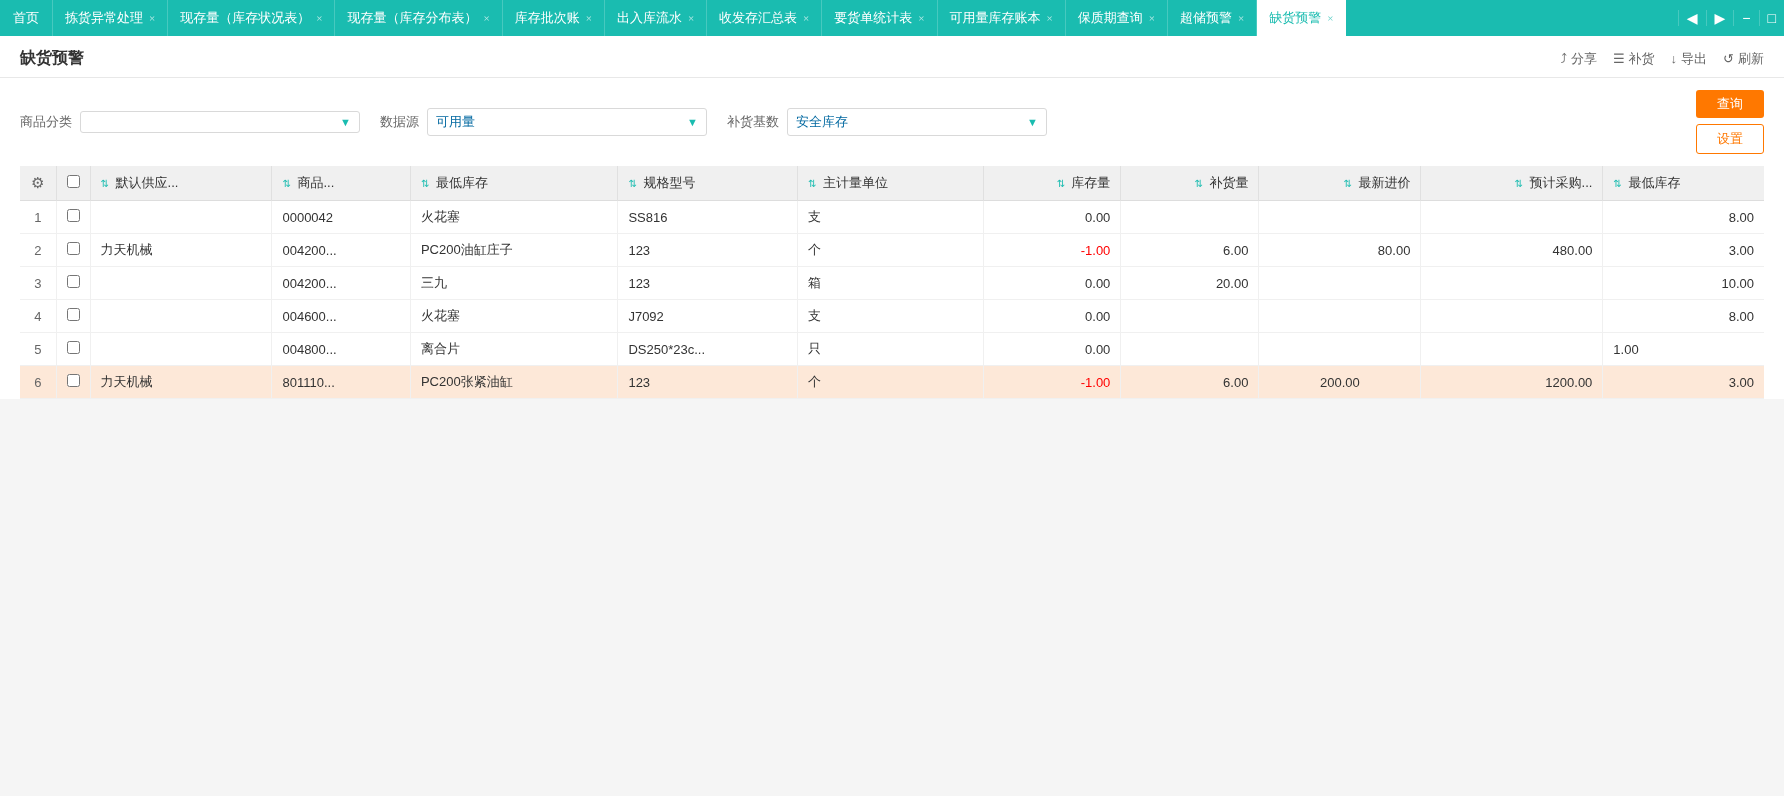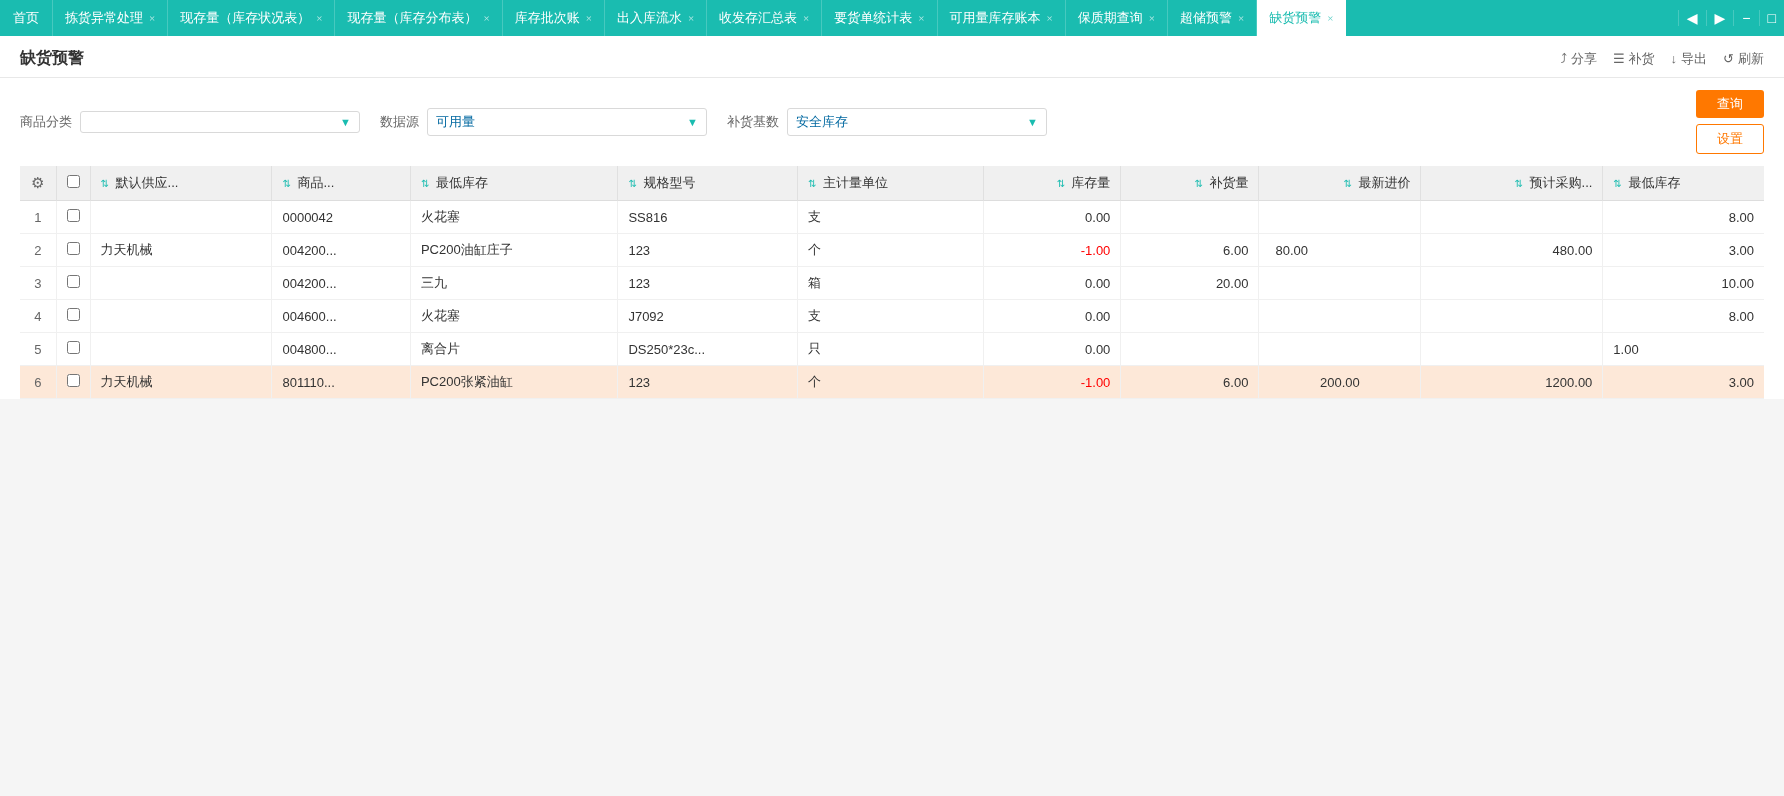--- a/index.html
+++ b/index.html
@@ -350,21 +350,21 @@
       <td class="checkbox-cell">
         <input type="checkbox" style="">
       </td>
       <td>力天机械</td>
       <td>004200...</td>
       <td>PC200油缸庄子</td>
       <td>123</td>
       <td>个</td>
       <td style="text-align:right;color:#f00;">-1.00</td>
       <td style="text-align:right;">6.00</td>
-      <td style="text-align:left;padding-left:16px;">80.00</td>
+      <td style="text-align:right;padding-left:16px;">80.00</td>
       <td style="text-align:right;">480.00</td>
       <td style="text-align:right;">3.00</td>
     </tr>
           <tr>
       <td class="row-num">3</td>
       <td class="checkbox-cell">
         <input type="checkbox" style="">
       </td>
       <td></td>
       <td>004200...</td>

